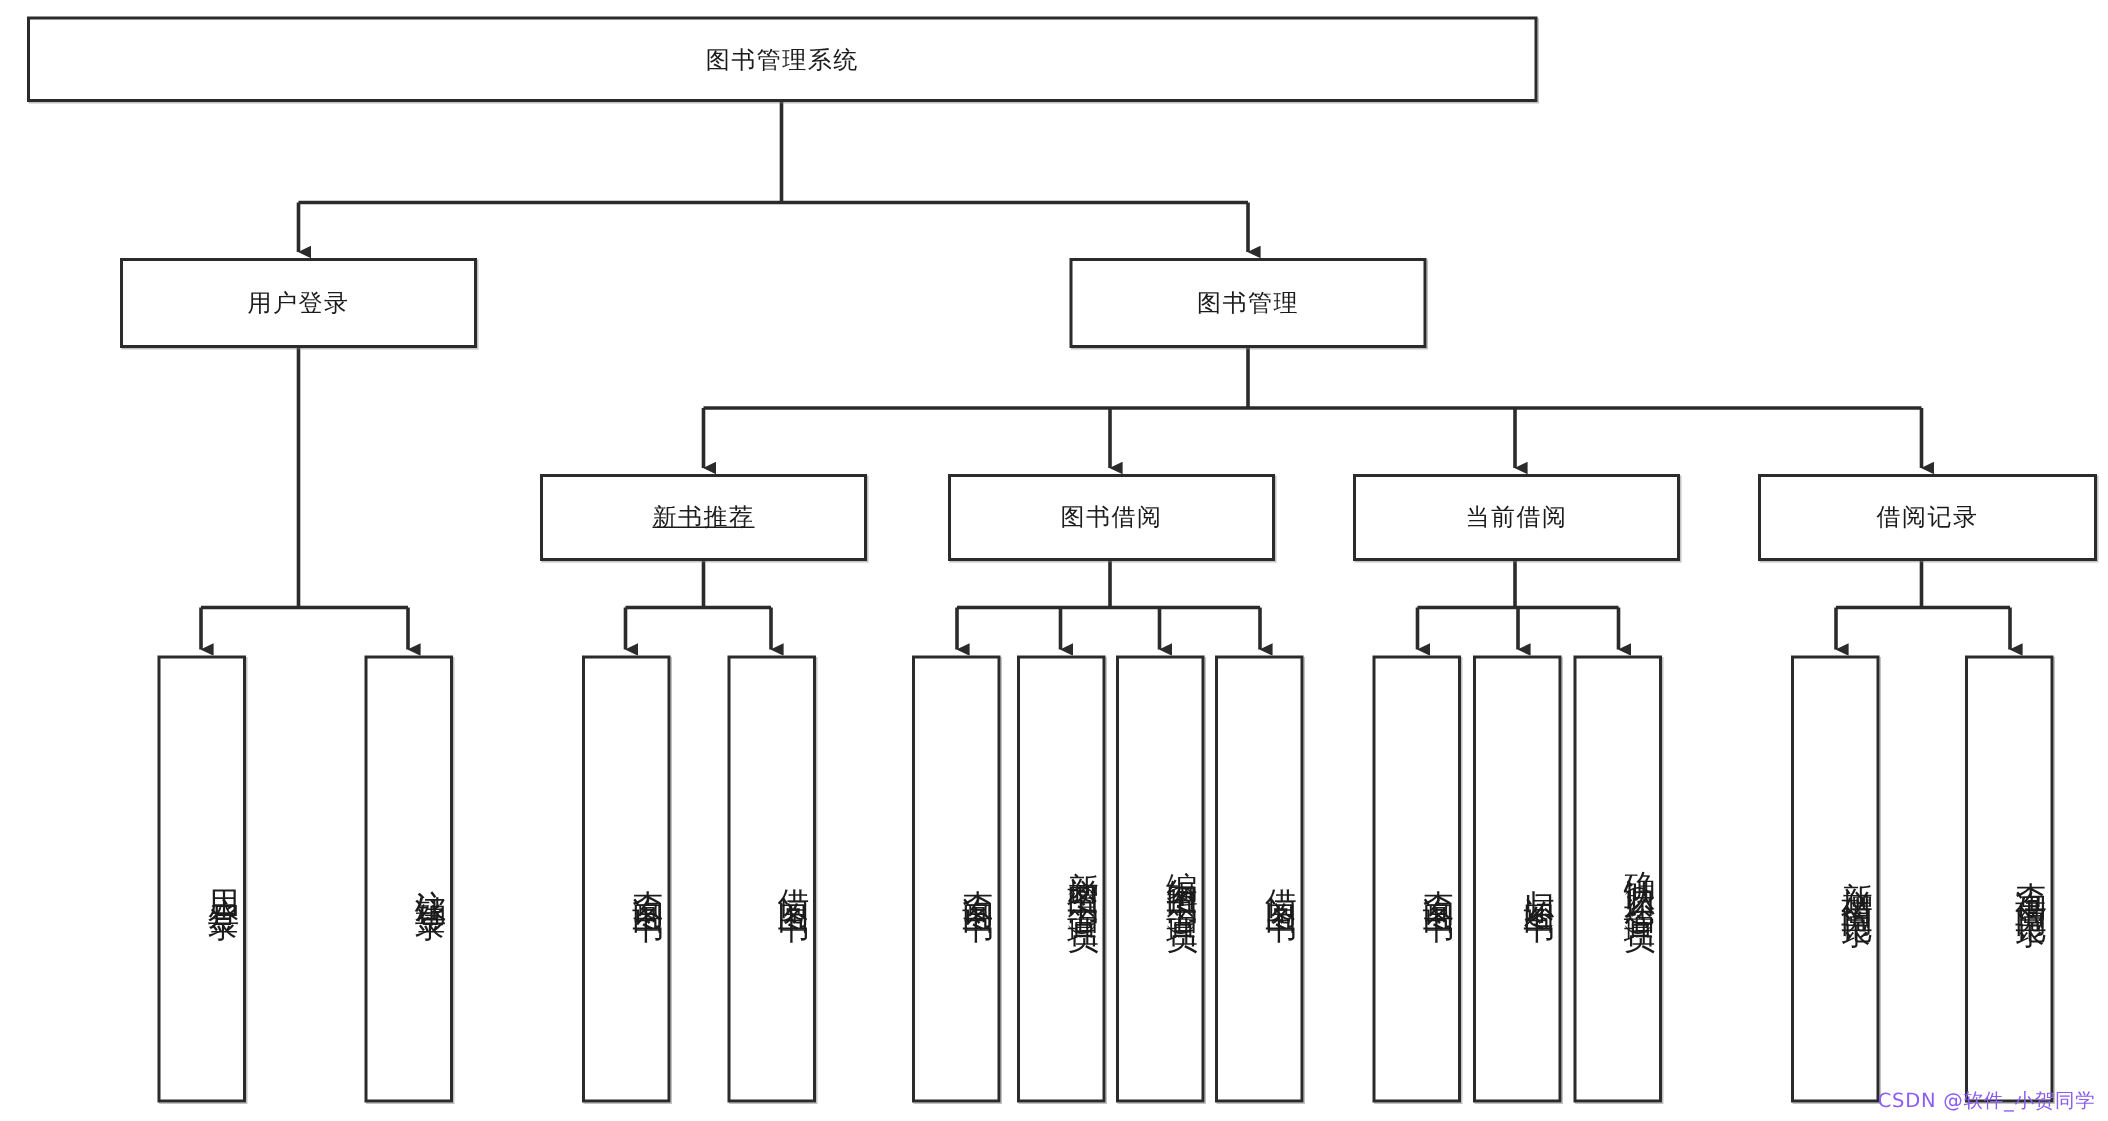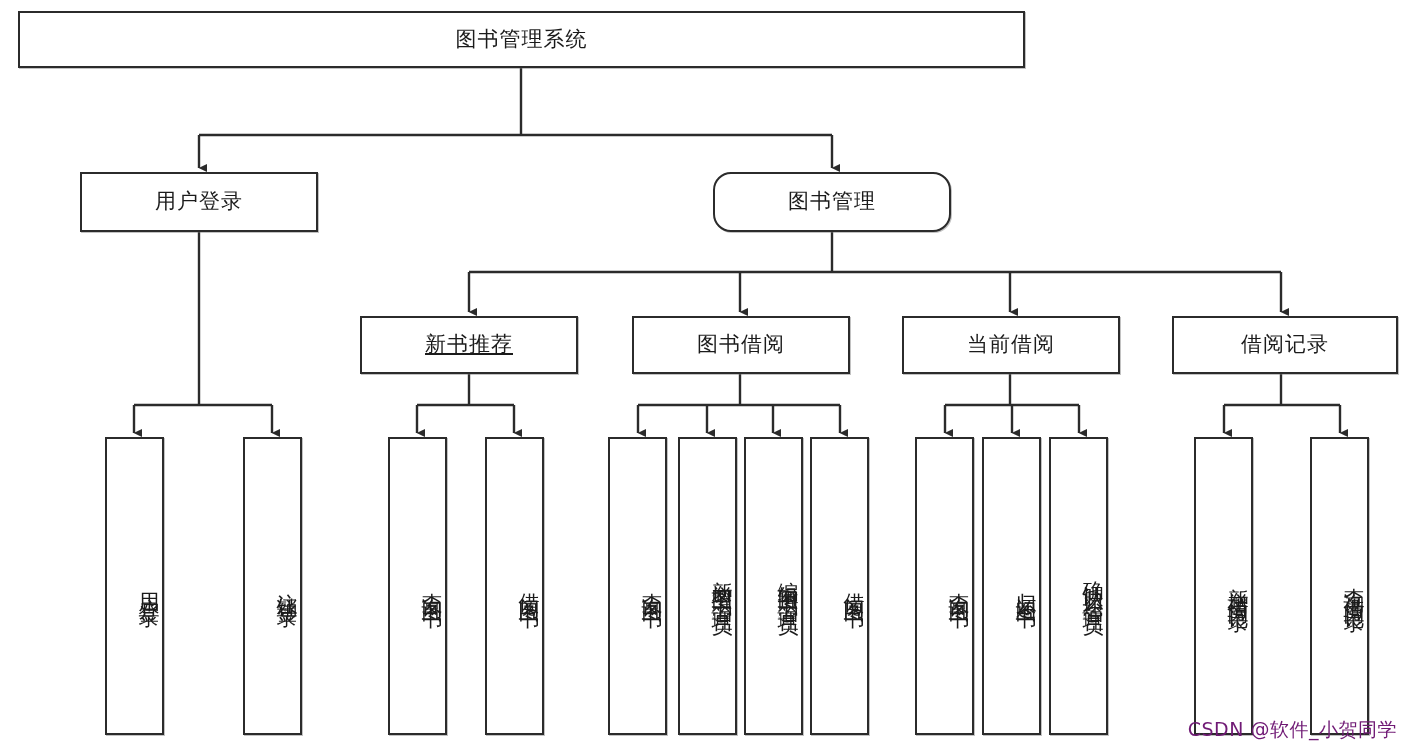--- a/index.html
+++ b/index.html
@@ -31,21 +31,21 @@
     background: #ffffff;
     border: 2px solid #2b2b2b;
     box-shadow: 1px 1px 0 rgba(120,120,120,0.45);
     display: flex;
     align-items: center;
     justify-content: center;
     color: #1b1b1b;
     z-index: 2;
   }
   .node.horiz {
-    font-size: 21px;
+    font-size: 16px;
     letter-spacing: 1px;
     line-height: 1.2;
     text-align: center;
   }
   .node.vert {
     writing-mode: vertical-rl;
     text-orientation: upright;
     font-size: 21px;
     letter-spacing: 5px;
     line-height: 1.25;
@@ -54,22 +54,22 @@
     justify-content: center;
     white-space: nowrap;
   }
   .node.vert .vtext {
     display: block;
   }
   #watermark {
     position: absolute;
     right: 8px;
     bottom: 4px;
-    font-size: 19px;
-    color: #701a75;
+    font-size: 13px;
+    color: #8b5cf6;
     letter-spacing: 0.5px;
     z-index: 5;
     white-space: nowrap;
     pointer-events: none;
     text-align: right;
   }
 </style>
 </head>
 <body>
 
@@ -126,21 +126,21 @@
   </svg>
 
   <div class="node horiz" style="left:18px; top:11px; width:1007px; height:57px;">
     <span>图书管理系统</span>
   </div>
 
   <div class="node horiz" style="left:80px; top:172px; width:238px; height:60px;">
     <span>用户登录</span>
   </div>
 
-  <div class="node horiz" style="left:713px; top:172px; width:238px; height:60px;border-radius:18px;">
+  <div class="node horiz" style="left:713px; top:172px; width:238px; height:60px;">
     <span>图书管理</span>
   </div>
 
   <div class="node horiz" style="left:360px; top:316px; width:218px; height:58px;text-decoration:underline;">
     <span>新书推荐</span>
   </div>
 
   <div class="node horiz" style="left:902px; top:316px; width:218px; height:58px;">
     <span>当前借阅</span>
   </div>

